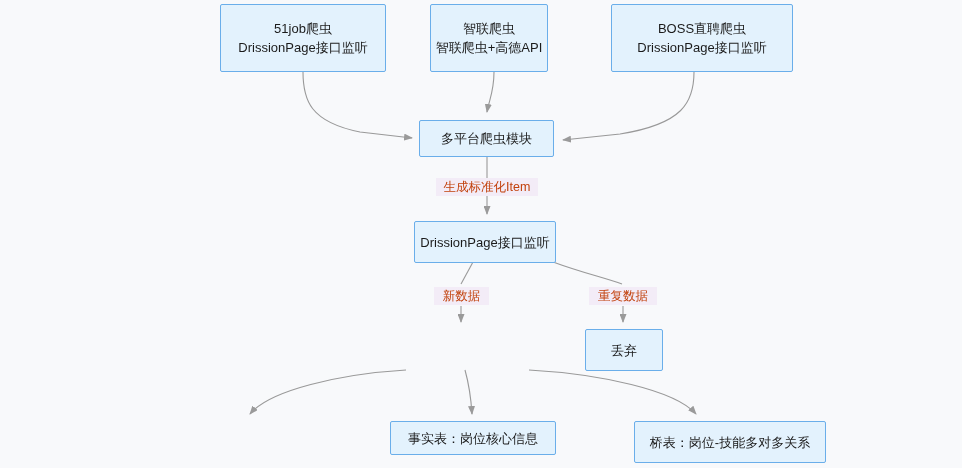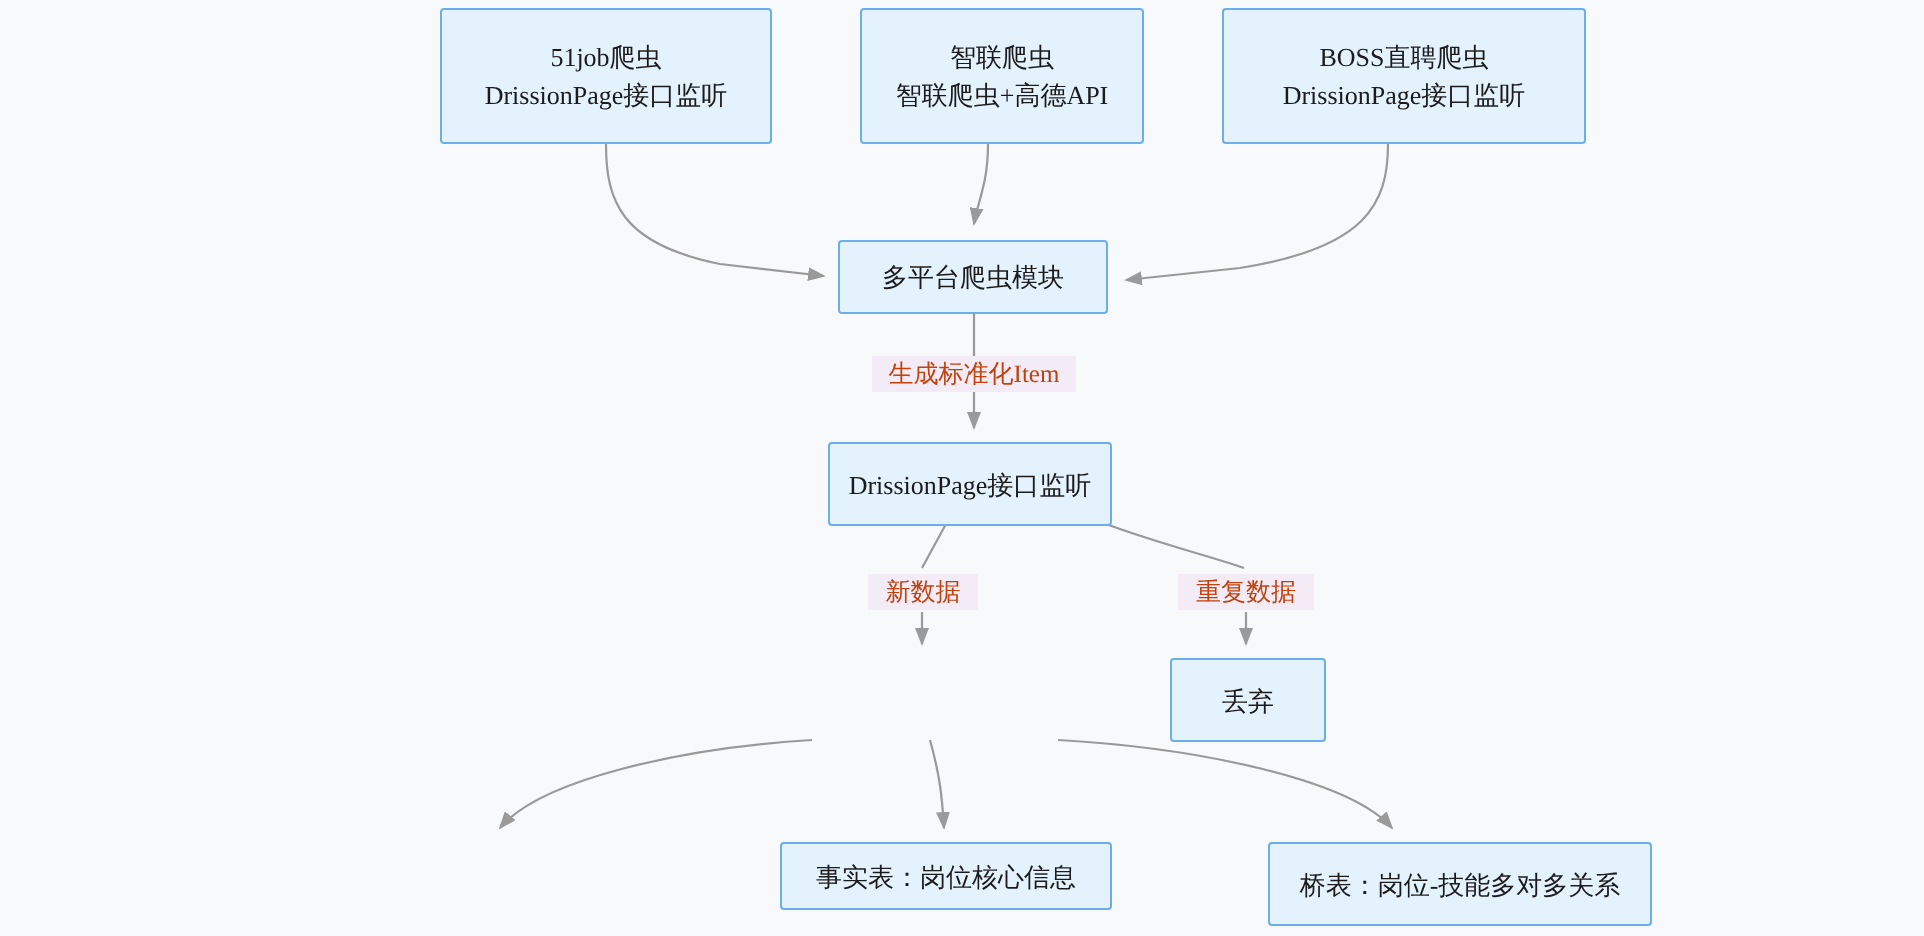--- a/index.html
+++ b/index.html
@@ -5,21 +5,21 @@
   html, body {
     margin: 0;
     padding: 0;
     background: #ffffff;
   }
   #canvas {
     position: relative;
     width: 962px;
     height: 468px;
     background: #f8f9fb;
-    font-family: Liberation Serif, serif;
+    font-family: Liberation Sans, sans-serif;
     overflow: hidden;
   }
   #edges {
     position: absolute;
     left: 0;
     top: 0;
     width: 962px;
     height: 468px;
   }
   .edge-path {
@@ -89,21 +89,21 @@
     <path class="edge-path" d="M 465,370 C 470,388 471,398 472,414" marker-end="url(#arrowhead)"></path>
 
     <path class="edge-path" d="M 529,370 C 600,374 675,390 696,414" marker-end="url(#arrowhead)"></path>
   </svg>
 
   <div class="node" style="left:220px; top:4px; width:166px; height:68px;">
     <span>51job爬虫</span>
     <span class="line2">DrissionPage接口监听</span>
   </div>
 
-  <div class="node" style="left:430px; top:4px; width:142px; height:68px;">
+  <div class="node" style="left:430px; top:4px; width:118px; height:68px;">
     <span>智联爬虫</span>
     <span class="line2">智联爬虫+高德API</span>
   </div>
 
   <div class="node" style="left:611px; top:4px; width:182px; height:68px;">
     <span>BOSS直聘爬虫</span>
     <span class="line2">DrissionPage接口监听</span>
   </div>
 
   <div class="node" style="left:419px; top:120px; width:135px; height:37px;">

